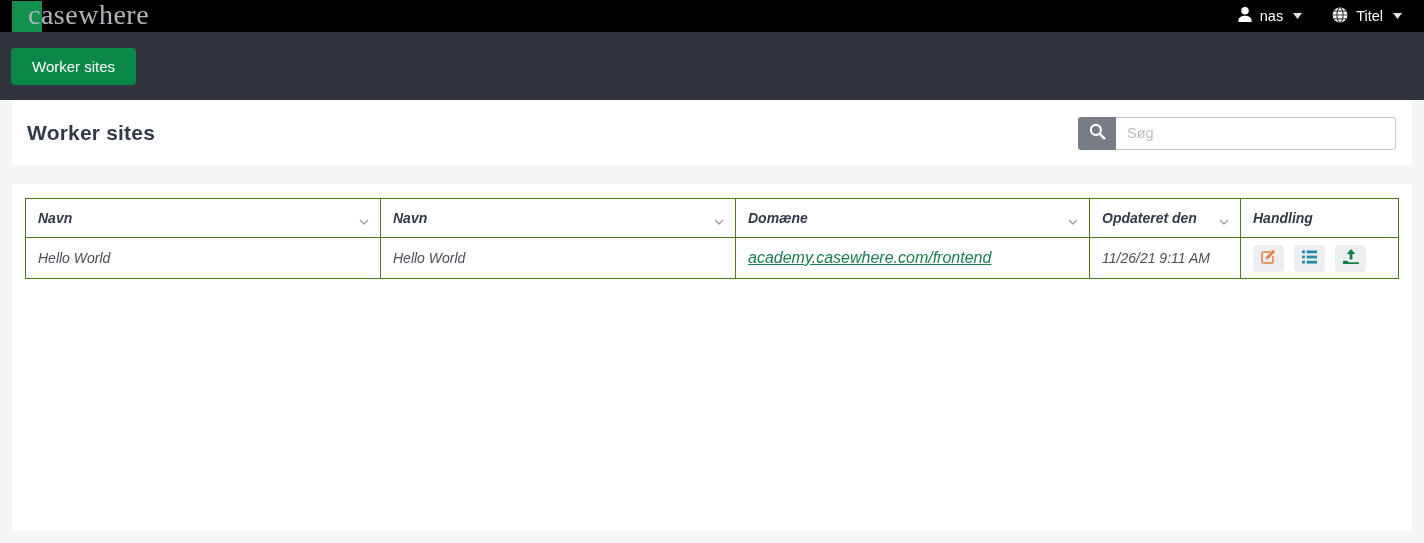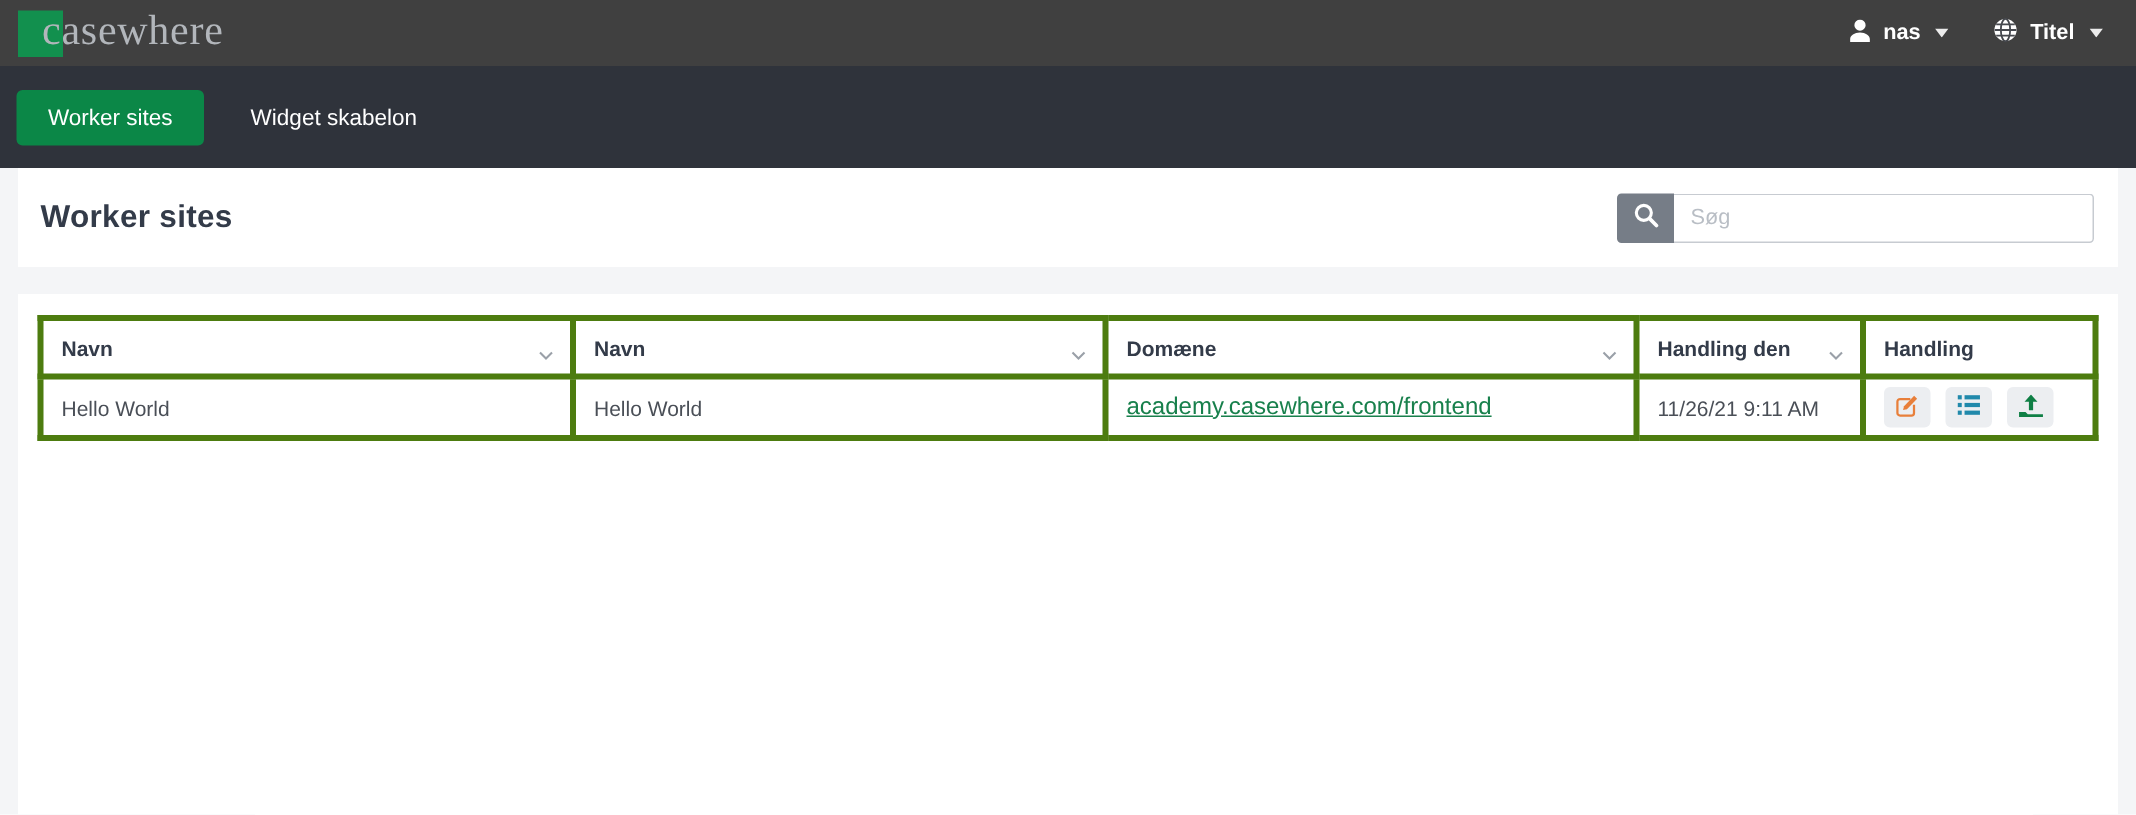--- a/index.html
+++ b/index.html
@@ -6,32 +6,32 @@
   html, body { margin: 0; padding: 0; }
   body {
     width: 1424px; height: 543px;
     font-family: "Liberation Sans", sans-serif;
     background: #f4f5f7;
     overflow: hidden;
   }
 
   
   .topbar {
-    height: 44px; background: #404040;
+    height: 32px; background: #000000;
     display: flex; align-items: center; justify-content: space-between;
     padding: 0 22px 0 12px;
   }
   .logo { position: relative; width: 160px; height: 40px; cursor: pointer; }
   .logo-square { position: absolute; left: 0; top: 5px; width: 30px; height: 31px; background: #12904e; }
   .logo-text {
     position: absolute; left: 16px; top: 3px;
     font-family: "Liberation Serif", serif;
     font-size: 28px; color: #b2b6bb; letter-spacing: 0.5px;
   }
-  .topbar-right { display: flex; align-items: center; gap: 30px; font-weight: bold; }
+  .topbar-right { display: flex; align-items: center; gap: 30px; }
   .menu-item {
     display: flex; align-items: center; gap: 8px;
     color: #ffffff; font-size: 14.5px; cursor: pointer;
   }
   .caret { display: inline-flex; margin-left: 2px; opacity: 0.9; }
 
   
   .nav {
     height: 68px; background: #2f333b;
     display: flex; align-items: center; padding: 0 11px;
@@ -69,21 +69,21 @@
   .search-input::placeholder { color: #b9bec5; }
 
   .band-gap { height: 18px; }
 
   
   .panel {
     margin: 0 12px; background: #ffffff;
     height: 347px; padding: 14px 13px;
   }
   table.grid { width: 100%; border-collapse: collapse; font-size: 14px; }
-  .grid th, .grid td { border: 4px solid #4d7c0f; padding: 4px 12px; }
+  .grid th, .grid td { border: 1px solid #4d7c0f; padding: 4px 12px; font-style: italic; }
   .grid th {
     text-align: left; font-weight: 700; color: #333b49;
     height: 39px; position: relative; cursor: pointer;
   }
   .grid td { height: 41px; color: #4a4f57; }
   .sort-chevron { position: absolute; right: 11px; top: 13px; cursor: pointer; }
   .grid a { color: #18804c; text-decoration: underline; font-size: 16px; }
   .actions { display: flex; align-items: center; gap: 10px; }
   .action-btn {
     width: 31px; height: 27px; background: #eceef1; border: none;
@@ -126,21 +126,20 @@
         <svg width="9" height="6" viewBox="0 0 9 6">
             <path d="M0 0h9L4.5 6z" fill="#ffffff"></path>
           </svg>
       </span>
     </div>
   </div>
 </div>
 
 <div class="nav">
   <div class="tab active">Worker sites</div>
-  <div class="tab">Widget skabelon</div>
 </div>
 
 <div class="head-band">
   <h1 class="page-title">Worker sites</h1>
   <div class="search">
     <button class="search-btn">
       <span>
         <svg width="17" height="17" viewBox="0 0 18 18">
           <circle cx="7.3" cy="7.3" r="5.3" fill="none" stroke="#ffffff" stroke-width="2.2"></circle>
           <line x1="11.4" y1="11.4" x2="16.2" y2="16.2" stroke="#ffffff" stroke-width="2.6" stroke-linecap="round"></line>
@@ -182,21 +181,21 @@
         </th>
         <th>
           <span>Domæne</span>
           <span class="sort-chevron">
             <svg width="10" height="6" viewBox="0 0 10 6">
                 <path d="M1 1l4 4 4-4" stroke="#9aa0a8" stroke-width="1.4" fill="none"></path>
               </svg>
           </span>
         </th>
         <th>
-          <span>Handling den</span>
+          <span>Opdateret den</span>
           <span class="sort-chevron">
             <svg width="10" height="6" viewBox="0 0 10 6">
                 <path d="M1 1l4 4 4-4" stroke="#9aa0a8" stroke-width="1.4" fill="none"></path>
               </svg>
           </span>
         </th>
         <th>
           <span>Handling</span>
         </th>
       </tr>

